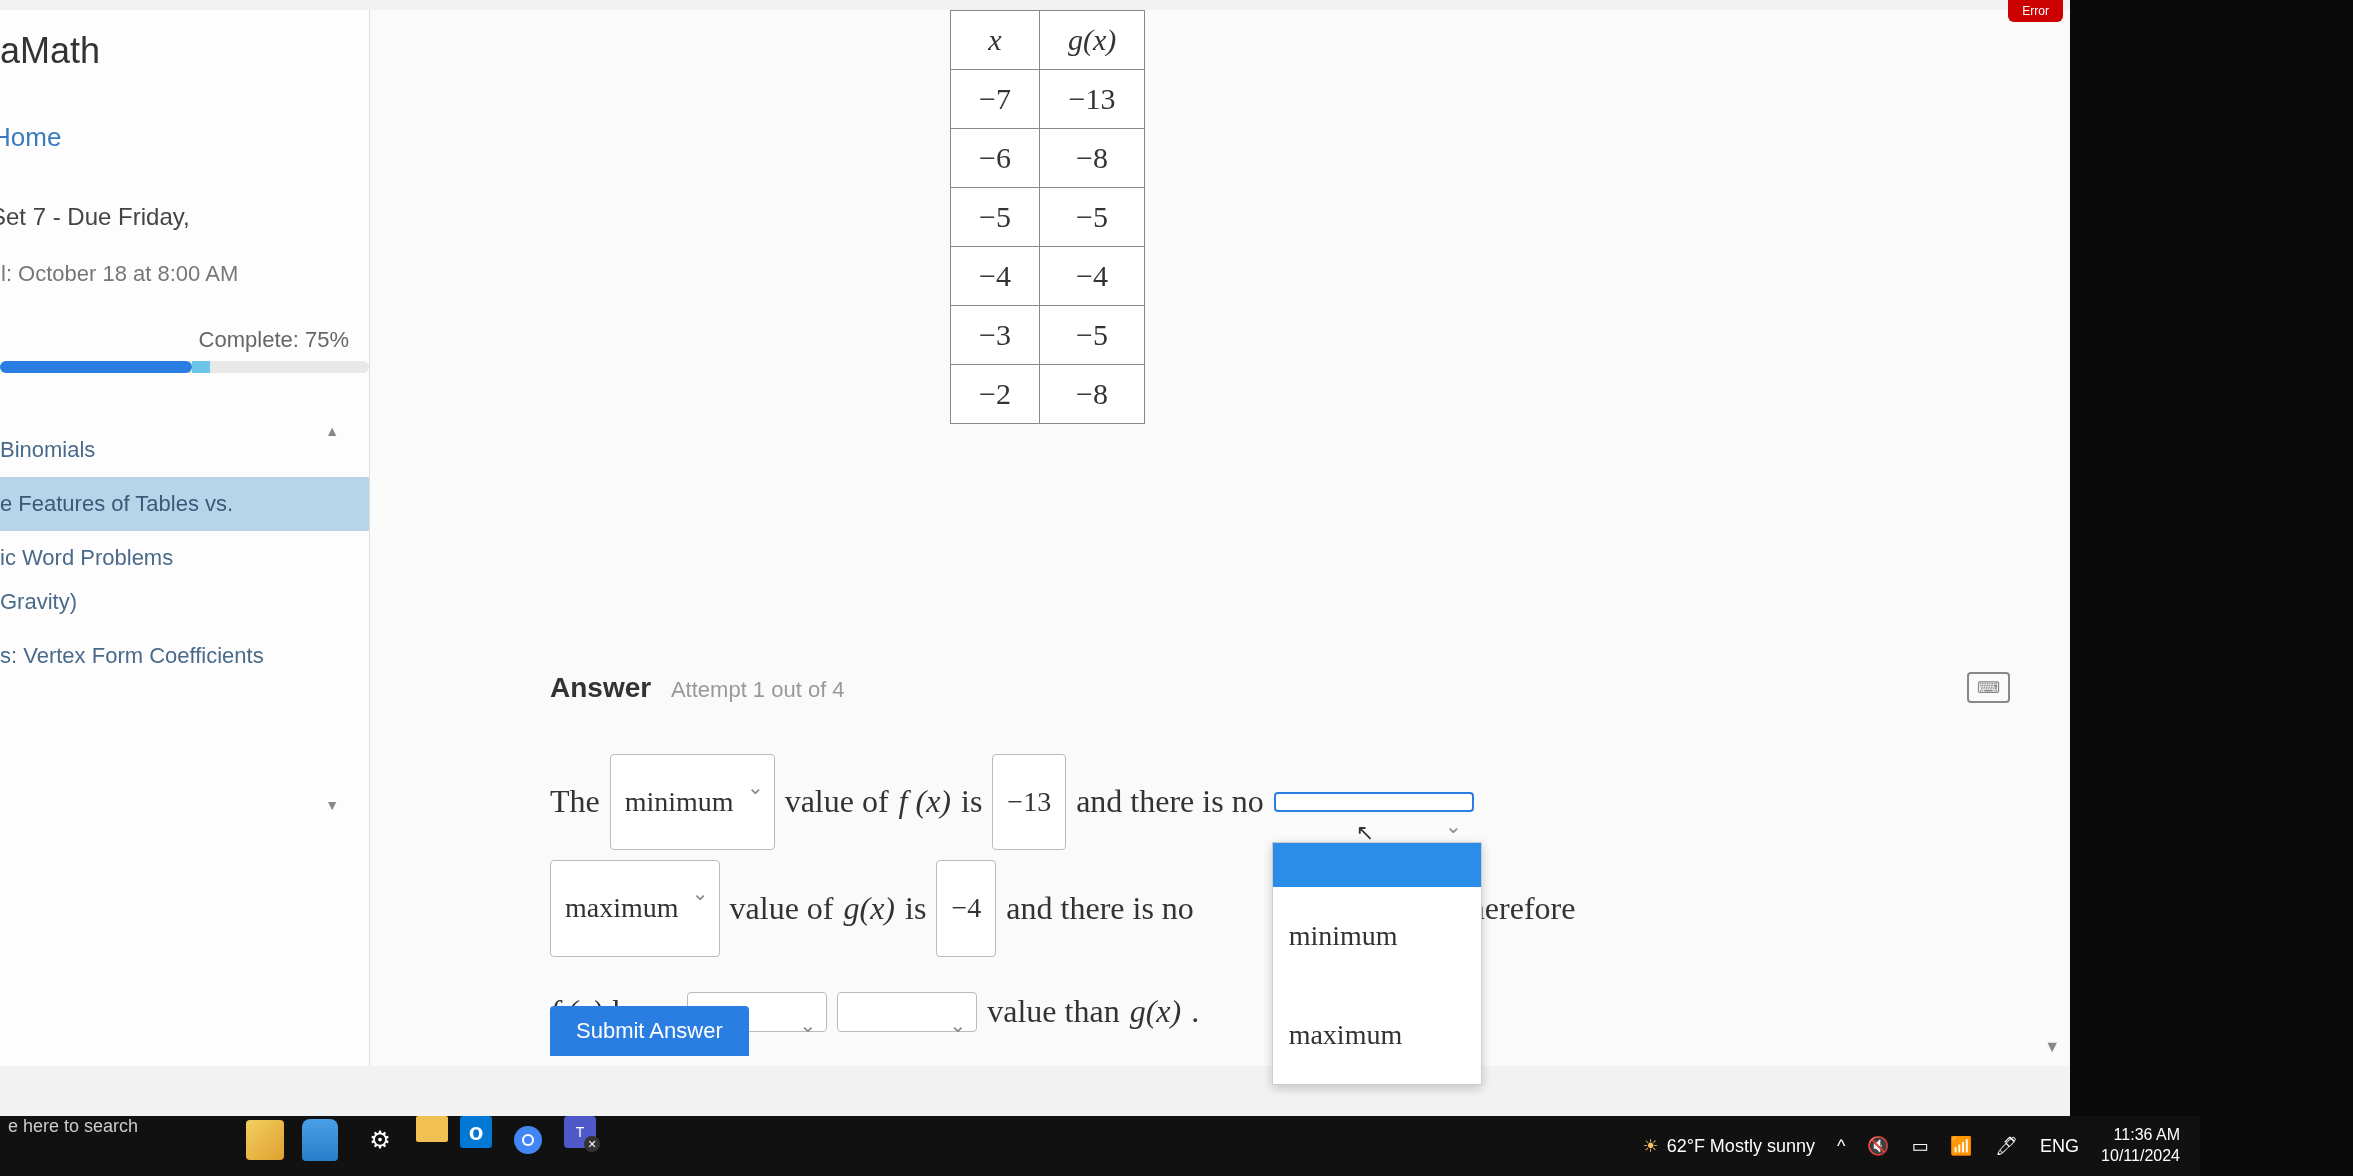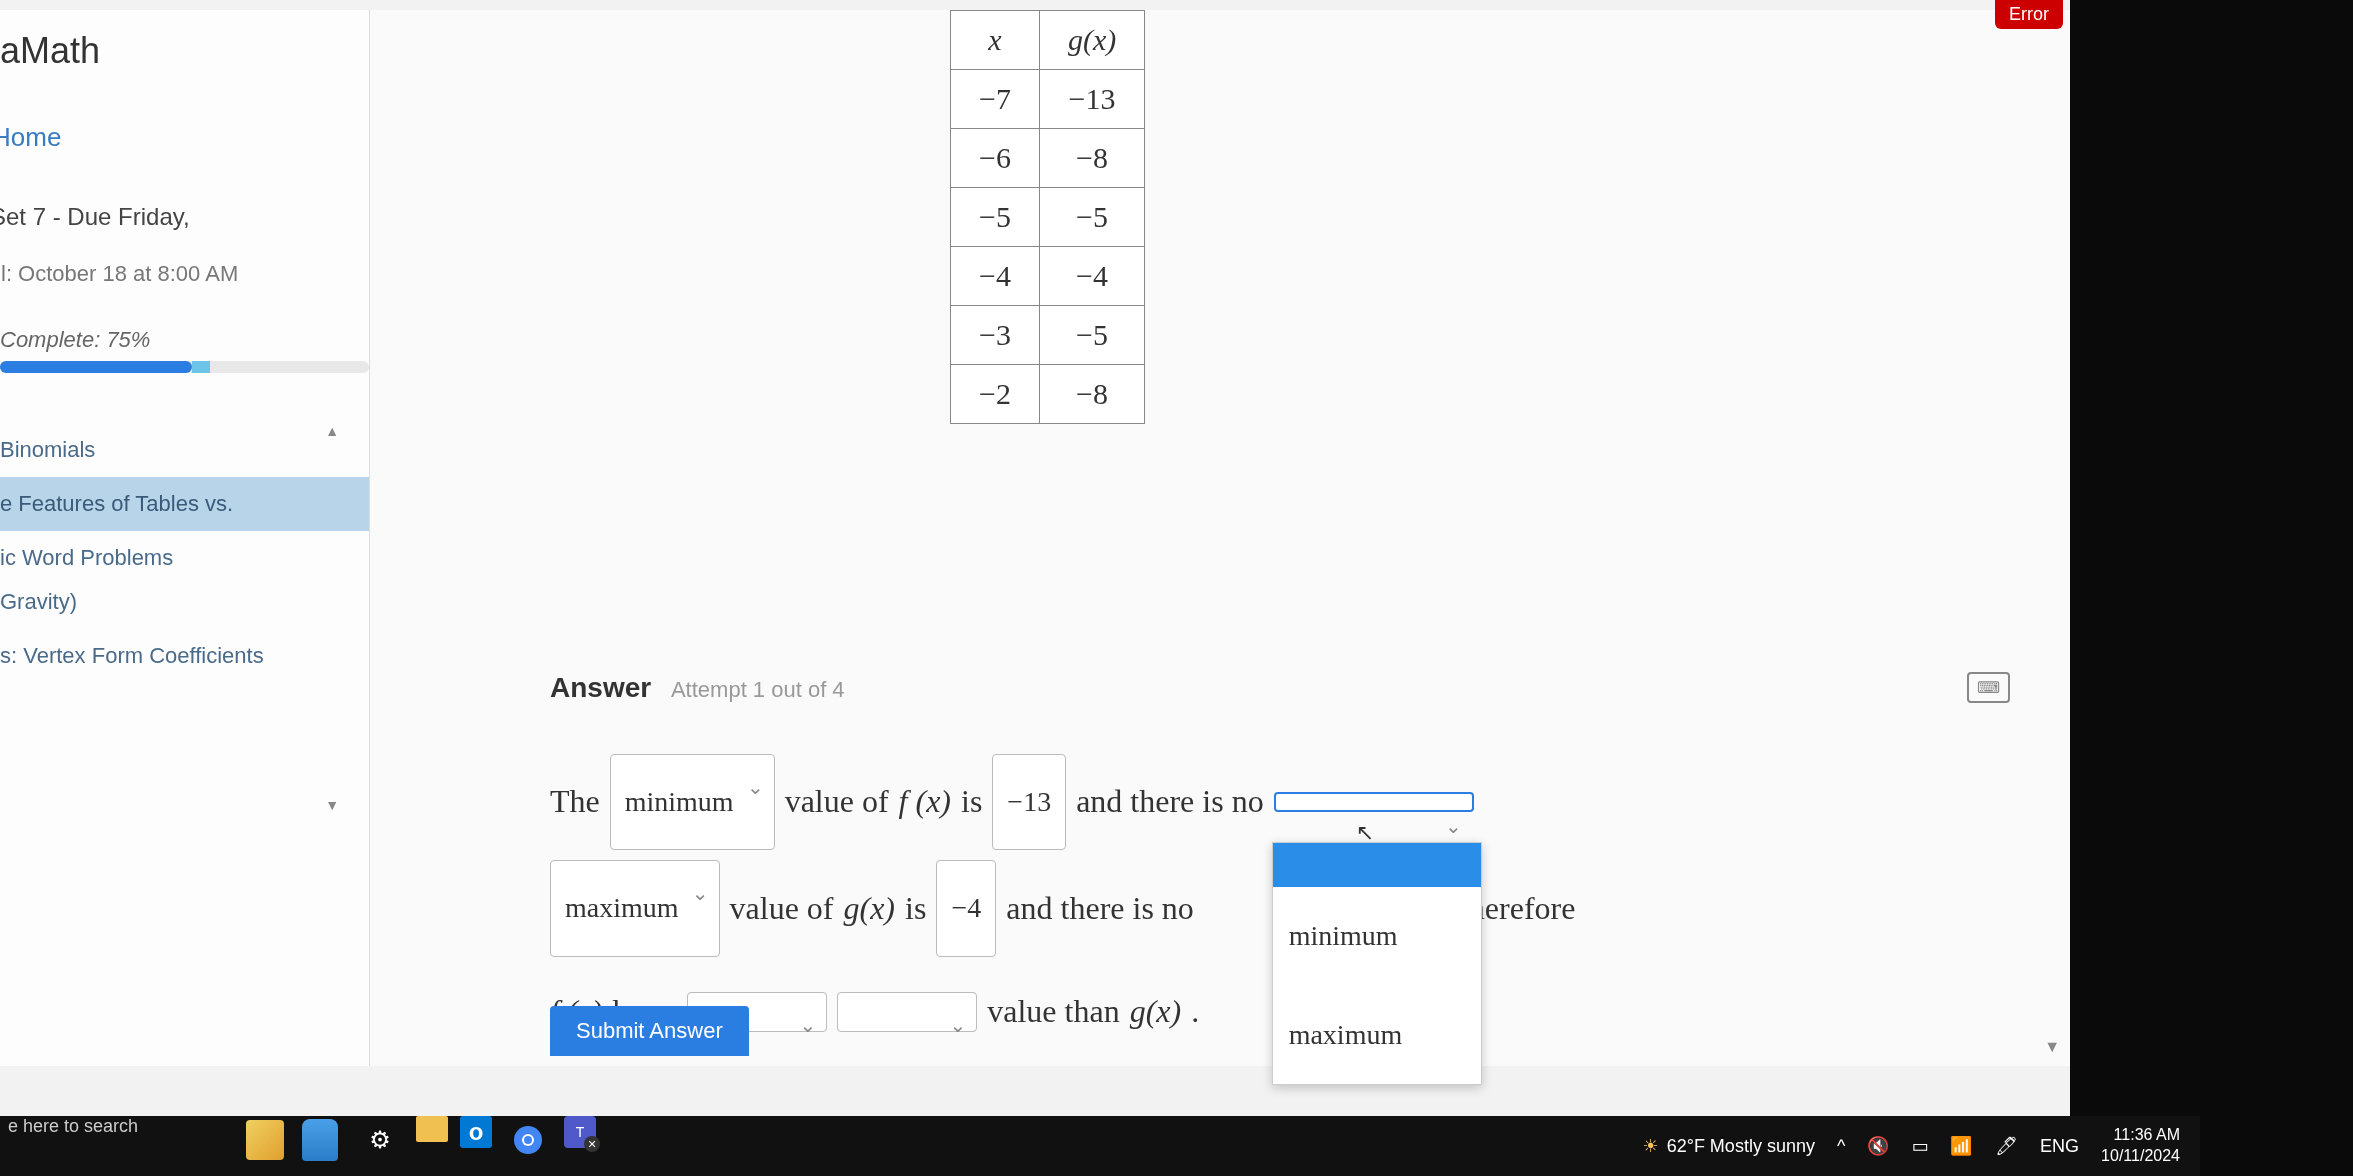--- a/index.html
+++ b/index.html
@@ -16,21 +16,21 @@
       position: relative;
     }
     .error-badge {
       position: absolute;
       top: 0;
       right: 290px;
       background: #cc0000;
       color: white;
       padding: 4px 14px;
       border-radius: 0 0 6px 6px;
-      font-size: 18px;
+      font-size: 12px;
       z-index: 1000;
     }
     .content-wrap {
       position: absolute;
       top: 10px;
       left: 0;
       width: 2070px;
       height: 1056px;
       display: flex;
       background: white;
@@ -73,24 +73,24 @@
       margin-left: -10px;
     }
     .assignment-until {
       color: #777;
       font-size: 22px;
       margin-top: 30px;
       margin-left: -10px;
     }
     .complete-row {
       margin-top: 40px;
+      text-align: right;
       padding-right: 20px;
       color: #666;
       font-size: 22px;
-      font-style: italic;
     }
     .progress-bar {
       margin-top: 8px;
       height: 12px;
       background: #e8e8e8;
       border-radius: 8px;
       position: relative;
       width: 100%;
     }
     .progress-fill {

